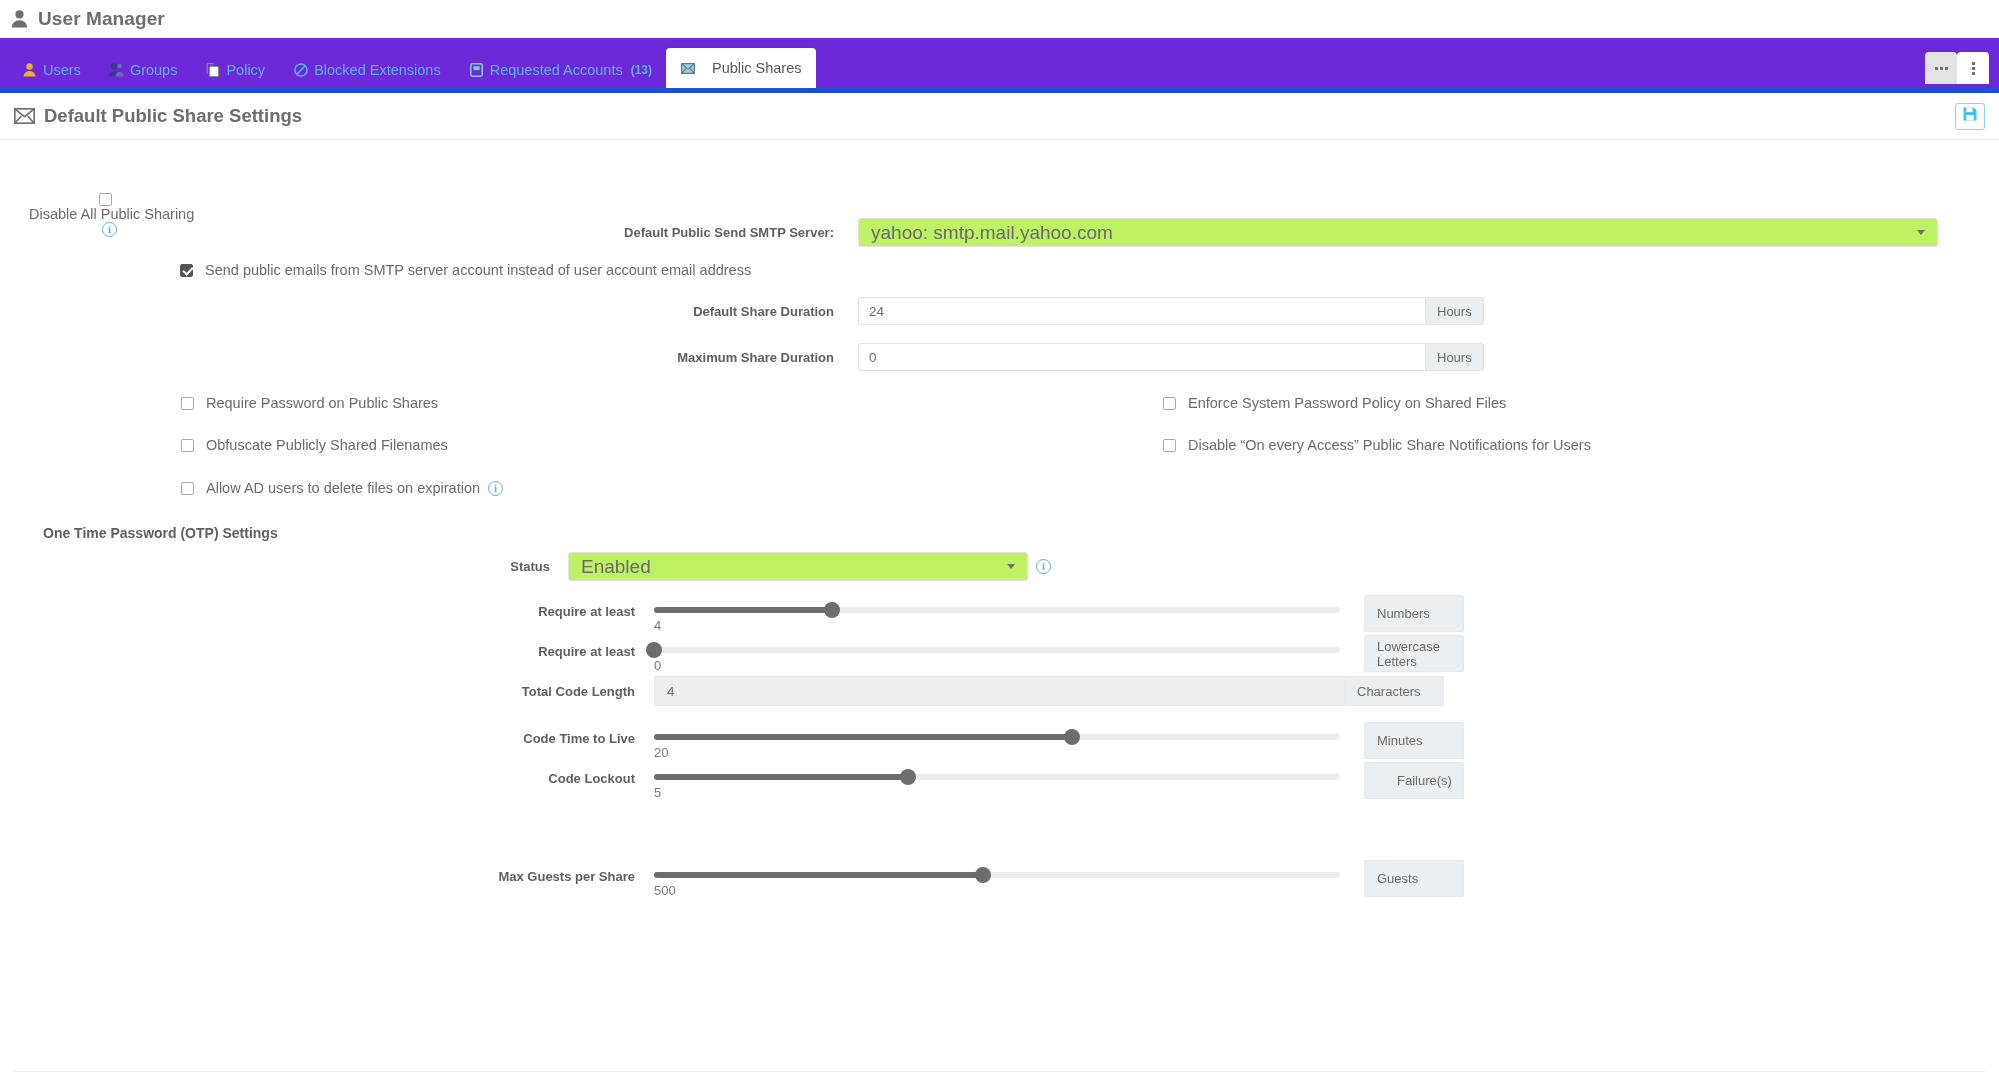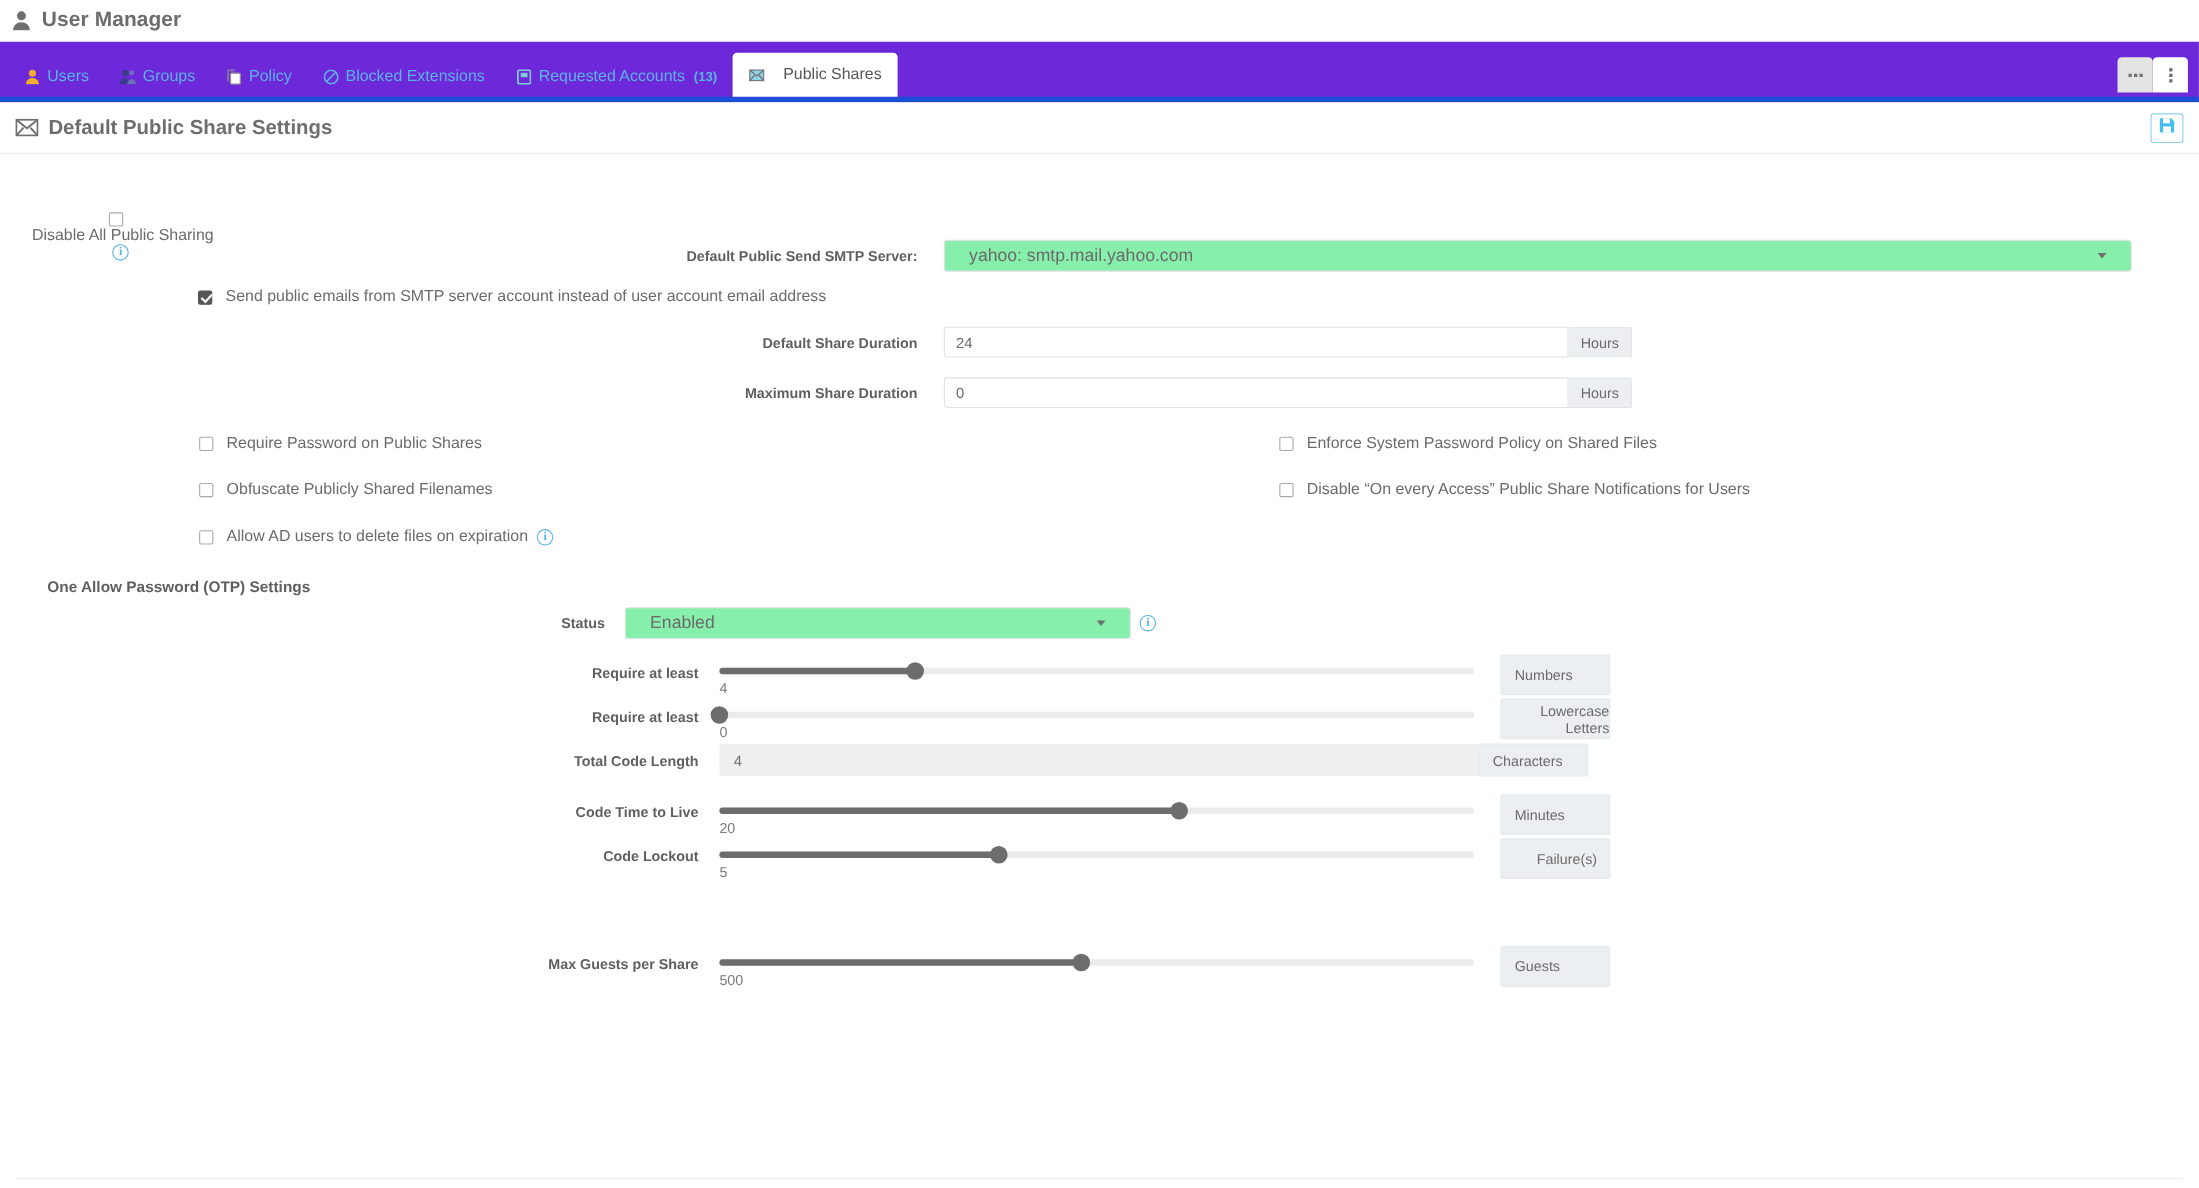--- a/index.html
+++ b/index.html
@@ -219,24 +219,24 @@
     display: flex;
     align-items: center;
     padding: 0 11px;
     white-space: nowrap;
   }
 
   .selectbox {
     height: 29px;
     border: 1px solid #e2e2e2;
     border-radius: 3px;
-    background: #86efac;
-    font-size: 16px;
+    background: #bef264;
+    font-size: 19px;
     color: #6b6b6b;
-    padding: 0 22px;
+    padding: 0 12px;
     display: flex;
     align-items: center;
     justify-content: space-between;
     cursor: pointer;
   }
   .selectbox .caret {
     width: 0; height: 0;
     border-left: 4.5px solid transparent;
     border-right: 4.5px solid transparent;
     border-top: 5.5px solid #6f6f6f;
@@ -486,21 +486,21 @@
     <span class="cb-label">Disable “On every Access” Public Share Notifications for Users</span>
   </div>
 
   <div class="row" style="left:181px; top:340px;">
     <span class="cb"></span>
     <span class="cb-label">Allow AD users to delete files on expiration</span>
     <span class="info-i">i</span>
   </div>
 
   <div class="row" style="left:43px; top:385px;">
-    <span class="subsec-title">One Allow Password (OTP) Settings</span>
+    <span class="subsec-title">One Time Password (OTP) Settings</span>
   </div>
 
   <div class="row" style="left:470px; top:412px;">
     <span class="fld-label" style="width:80px;">Status</span>
     <div class="selectbox" style="margin-left:18px; width:460px;">
       <span>Enabled</span>
       <span class="caret"></span>
     </div>
     <span class="info-i">i</span>
   </div>
@@ -517,21 +517,21 @@
   </div>
 
   <div class="row" style="left:470px; top:495px; width:1170px; height:46px; align-items:flex-start;">
     <span class="fld-label" style="width:165px; margin-top:9px;">Require at least</span>
     <div class="slider-wrap" style="margin-left:19px; margin-top:12px; width:686px;">
       <div class="track"></div>
       <div class="track-fill" style="width:0%;"></div>
       <div class="thumb" style="left:0%;"></div>
       <div class="slider-val">0</div>
     </div>
-    <div class="unitbox" style="margin-left:24px; width:100px; height:37px;text-align:right;">Lowercase Letters</div>
+    <div class="unitbox" style="margin-left:24px; width:100px; height:37px;">Lowercase Letters</div>
   </div>
 
   <div class="row" style="left:470px; top:534px; width:1170px; height:34px;">
     <span class="fld-label" style="width:165px;">Total Code Length</span>
     <div class="readonly-field" style="margin-left:19px; width:690px; height:30px;">4</div>
     <div class="unitbox" style="width:100px; height:30px;">Characters</div>
   </div>
 
   <div class="row" style="left:470px; top:582px; width:1170px; height:46px; align-items:flex-start;">
     <span class="fld-label" style="width:165px; margin-top:9px;">Code Time to Live</span>

